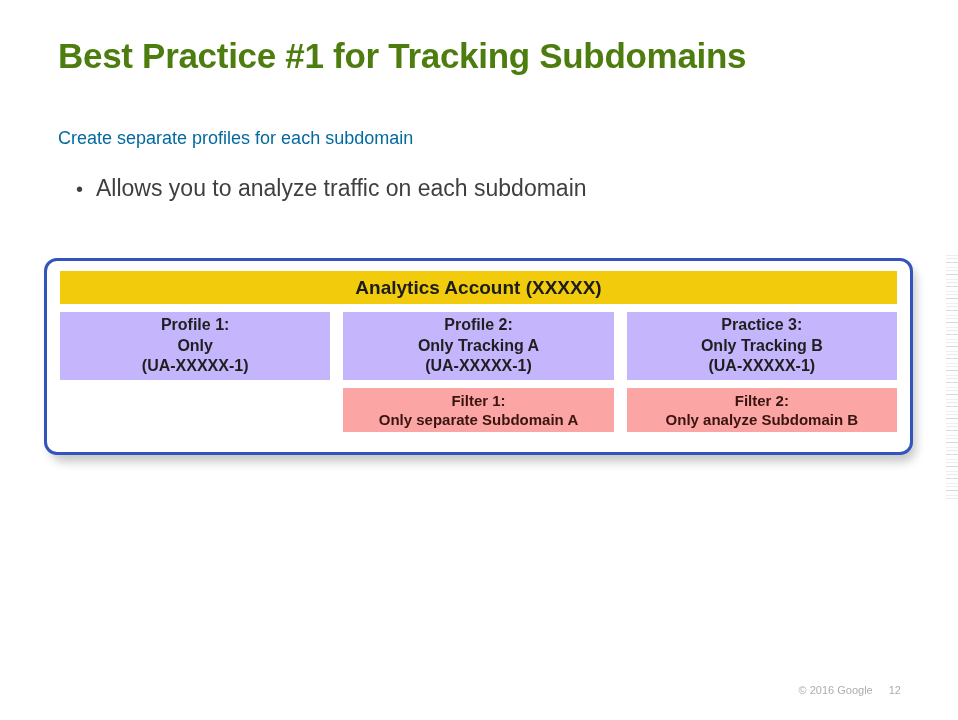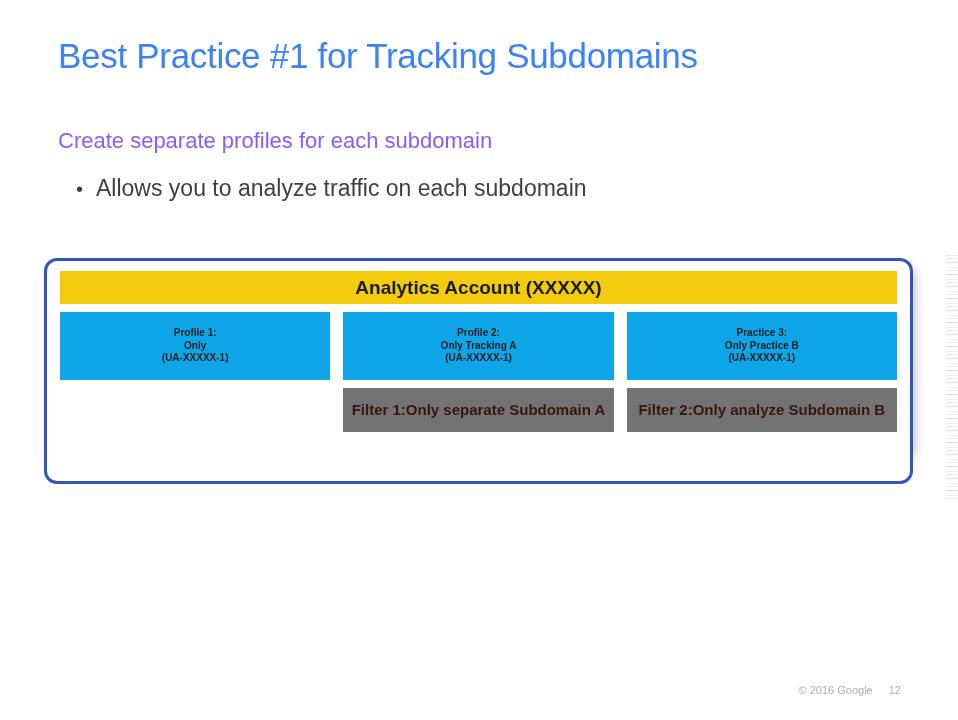--- a/index.html
+++ b/index.html
@@ -21,33 +21,33 @@
     inset: 0;
     background: #ffffff;
   }
 
   
   .slide-title {
     position: absolute;
     left: 58px;
     top: 36px;
     font-size: 35px;
-    font-weight: normal;
+    font-weight: bold;
     letter-spacing: -0.3px;
-    color: #3b82f6;
+    color: #4d7c0f;
     white-space: nowrap;
   }
 
   
   .body-line {
     position: absolute;
     left: 58px;
     top: 128px;
-    font-size: 22px;
-    color: #8b5cf6;
+    font-size: 18px;
+    color: #0369a1;
     white-space: nowrap;
   }
   .bullet-line {
     position: absolute;
     left: 76px;
     top: 175px;
     font-size: 23px;
     color: #3f3f3f;
     white-space: nowrap;
     display: flex;
@@ -70,21 +70,21 @@
     border-radius: 14px;
     background: #9a9a9a;
     filter: blur(5px);
     opacity: 0.55;
   }
   .diagram {
     position: absolute;
     left: 44px;
     top: 258px;
     width: 869px;
-    height: 226px;
+    height: 197px;
     box-sizing: border-box;
     border: 3px solid #3355bb;
     border-radius: 13px;
     background: #ffffff;
     padding: 10px 13px 12px 13px;
   }
 
   
   .account-bar {
     height: 33px;
@@ -104,37 +104,37 @@
     gap: 13px;
     align-items: flex-start;
   }
   .column {
     flex: 1 1 0;
     display: flex;
     flex-direction: column;
     gap: 8px;
   }
   .profile-box {
-    background: #0ea5e9;
+    background: #c4b5fd;
     height: 68px;
     display: flex;
     flex-direction: column;
     align-items: center;
     justify-content: center;
     color: #1f1f1f;
-    font-size: 10px;
+    font-size: 16px;
     font-weight: bold;
     line-height: 1.28;
     text-align: center;
   }
   .filter-box {
-    background: #737373;
+    background: #fca5a5;
     height: 44px;
     display: flex;
-    flex-direction: row;
+    flex-direction: column;
     align-items: center;
     justify-content: center;
     color: #3a1410;
     font-size: 15px;
     font-weight: bold;
     line-height: 1.28;
     text-align: center;
   }
   .filter-spacer {
     height: 44px;
@@ -213,21 +213,21 @@
         </div>
         <div class="filter-box">
           <span>Filter 1:</span>
           <span>Only separate Subdomain A</span>
         </div>
       </div>
 
       <div class="column">
         <div class="profile-box">
           <span>Practice 3:</span>
-          <span>Only Practice B</span>
+          <span>Only Tracking B</span>
           <span>(UA-XXXXX-1)</span>
         </div>
         <div class="filter-box">
           <span>Filter 2:</span>
           <span>Only analyze Subdomain B</span>
         </div>
       </div>
 
     </div>
   </div>

